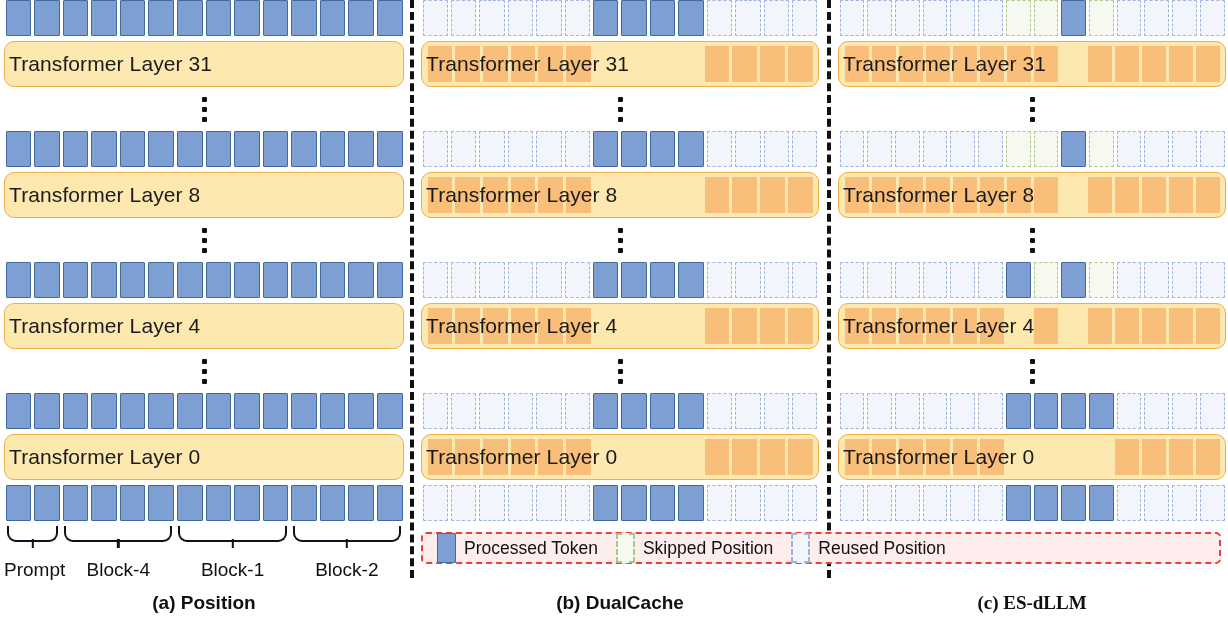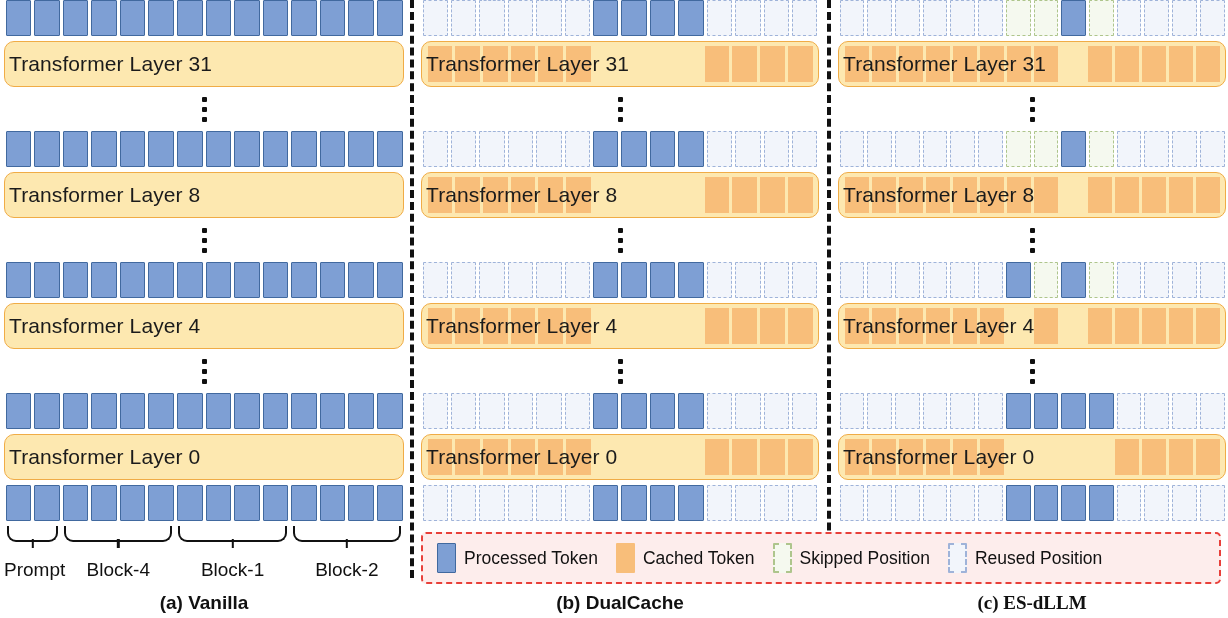--- a/index.html
+++ b/index.html
@@ -130,21 +130,21 @@
   .brace-labels{
     width:100%;height:26px;display:flex;
   }
   .brace-label{
     text-align:center;font-size:19px;color:#111;line-height:26px;
   }
 
   
   .legend{
     position:absolute;
-    left:421px;top:532px;width:800px;height:52px;
+    left:421px;top:532px;width:800px;height:32px;
     border:2.4px dashed #E8403A;
     border-radius:5px;
     background:#FDEDEC;
     box-sizing:border-box;
     display:flex;
     align-items:center;
   }
   .legend-item{
     display:flex;align-items:center;
     margin-left:18px;
@@ -726,32 +726,28 @@
           <div class="tok reused"></div>
           <div class="tok reused"></div>
         </div>
       </div>
   </div>
 
   <div class="legend">
       <div class="legend-item">
         <div class="sw processed"></div>
         <div class="legend-text">Processed Token</div>
-      </div>
-      <div class="legend-item">
-        <div class="sw cached"></div>
-        <div class="legend-text">Cached Token</div>
       </div>
       <div class="legend-item">
         <div class="sw skipped"></div>
         <div class="legend-text">Skipped Position</div>
       </div>
       <div class="legend-item">
         <div class="sw reused"></div>
         <div class="legend-text">Reused Position</div>
       </div>
     </div>
 
-  <div class="caption" id="cap-a">(a) Vanilla</div>
+  <div class="caption" id="cap-a">(a) Position</div>
   <div class="caption" id="cap-b">(b) DualCache</div>
   <div class="caption" id="cap-c">(c) ES-dLLM</div>
 
 </div>
 
 </body></html>

